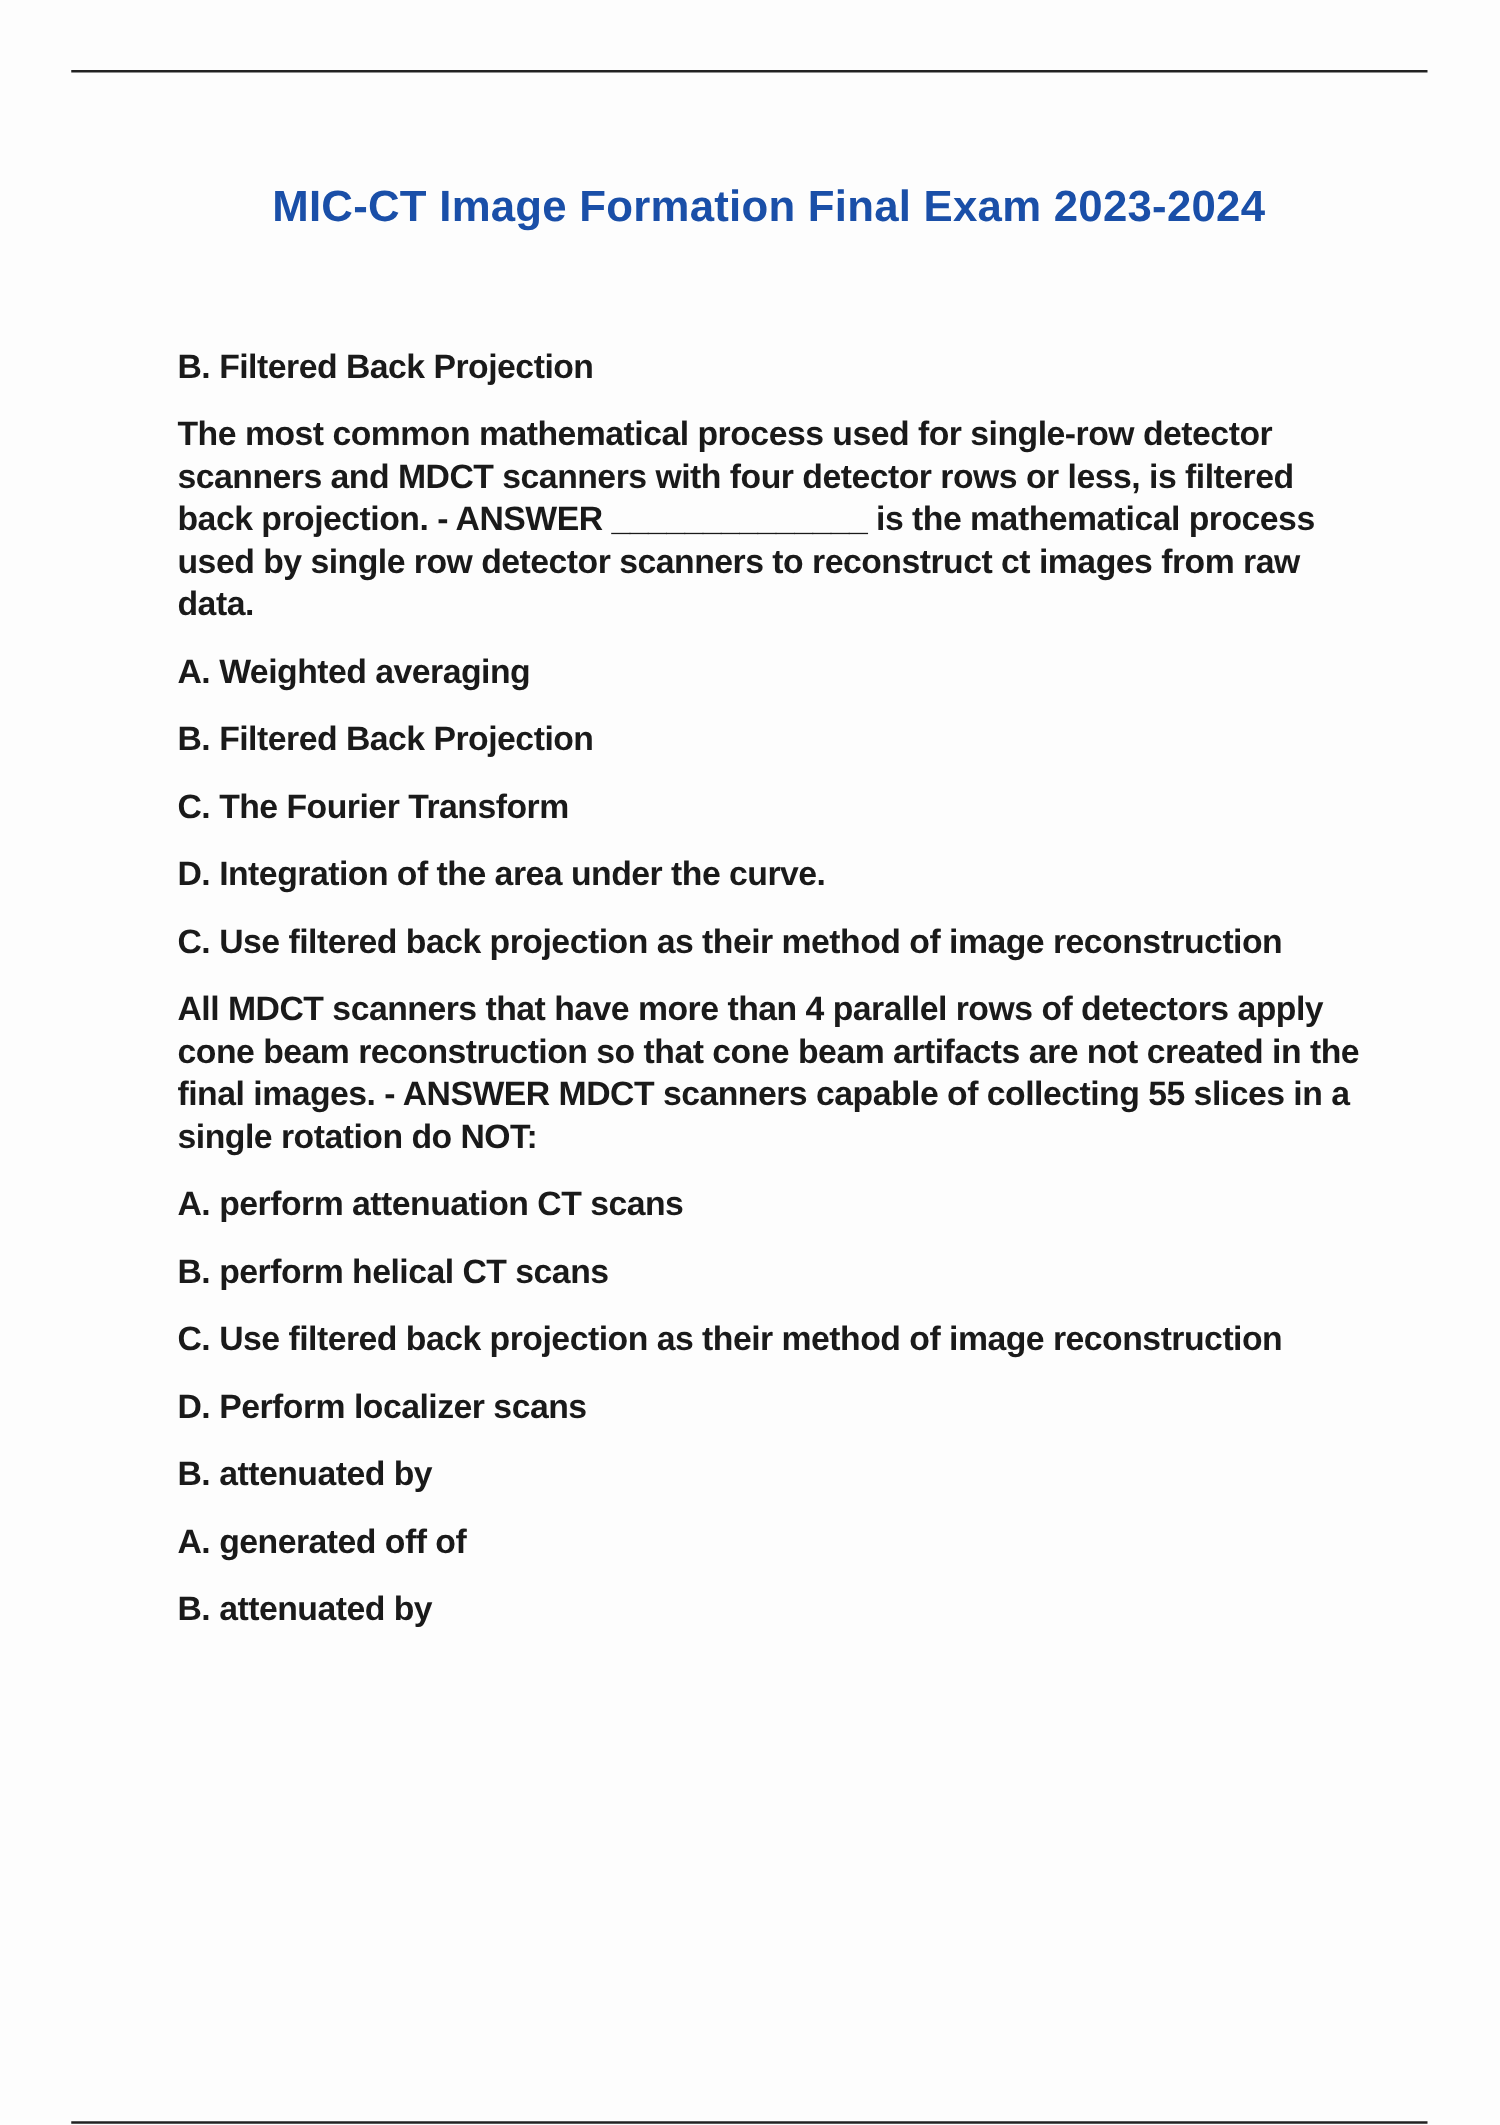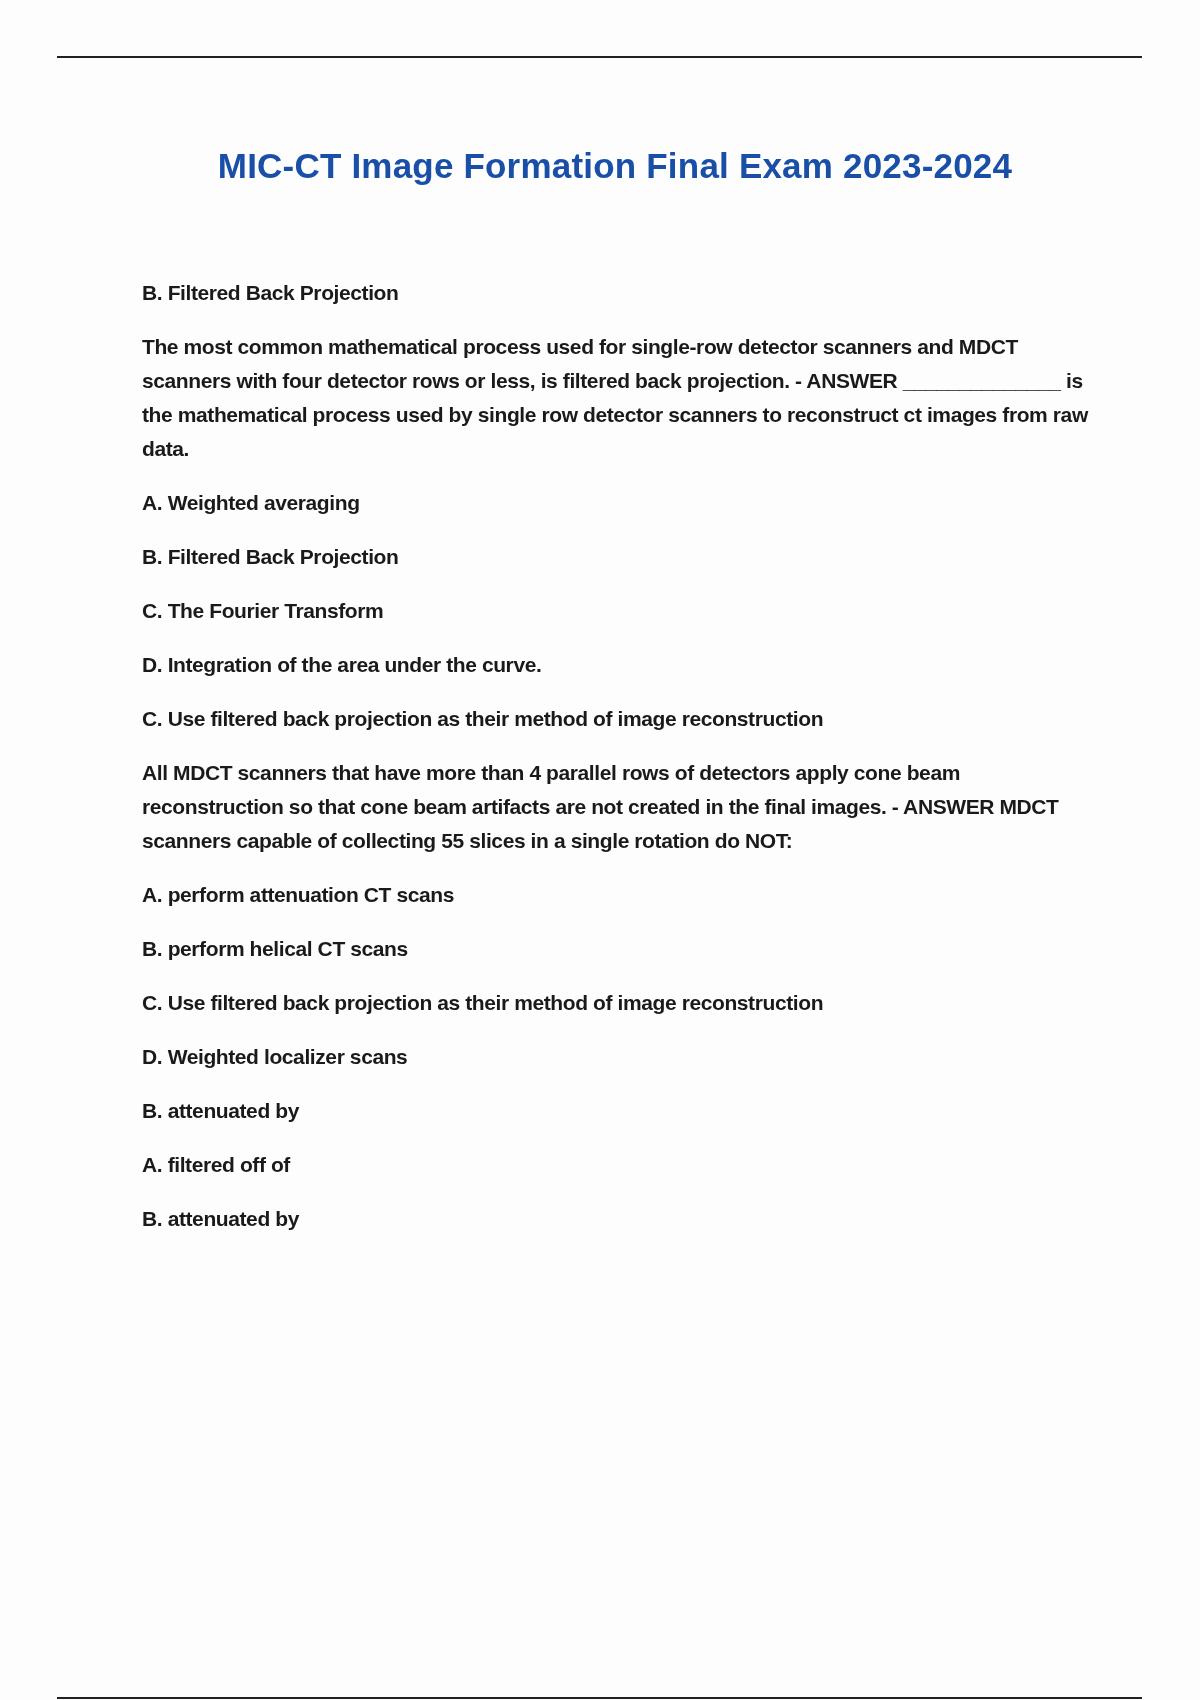--- a/index.html
+++ b/index.html
@@ -12,21 +12,21 @@
   .rule.top { top: 56px; }
   .rule.bottom { top: 1698px; width: 1085px; left: 57px; }
   .title {
     position: absolute; top: 146px; left: 0; width: 1230px; text-align: center;
     font-family: "Liberation Sans", sans-serif; font-weight: 700; font-size: 35px;
     color: #1a4fa8; letter-spacing: 0.2px;
   }
   .content { position: absolute; left: 142px; top: 276px; width: 950px; }
   .p {
     font-family: "Liberation Sans", "DejaVu Sans", sans-serif; font-weight: 700;
-    font-size: 21px; line-height: 34px; margin: 0 0 20px 0; color: #1a1a1a;
+    font-size: 27px; line-height: 34px; margin: 0 0 20px 0; color: #1a1a1a;
     letter-spacing: -0.4px;
   }
   .p.opt { margin-bottom: 20px; }
 </style>
 </head>
 <body>
 
 <div class="rule top"></div>
 
 <div class="title">MIC-CT Image Formation Final Exam 2023-2024</div>
@@ -36,19 +36,19 @@
   <p class="p">The most common mathematical process used for single-row detector scanners and MDCT scanners with four detector rows or less, is filtered back projection. - ANSWER ______________ is the mathematical process used by single row detector scanners to reconstruct ct images from raw data.</p>
   <p class="p opt">A. Weighted averaging</p>
   <p class="p opt">B. Filtered Back Projection</p>
   <p class="p opt">C. The Fourier Transform</p>
   <p class="p opt">D. Integration of the area under the curve.</p>
   <p class="p">C. Use filtered back projection as their method of image reconstruction</p>
   <p class="p">All MDCT scanners that have more than 4 parallel rows of detectors apply cone beam reconstruction so that cone beam artifacts are not created in the final images. - ANSWER MDCT scanners capable of collecting 55 slices in a single rotation do NOT:</p>
   <p class="p opt">A. perform attenuation CT scans</p>
   <p class="p opt">B. perform helical CT scans</p>
   <p class="p opt">C. Use filtered back projection as their method of image reconstruction</p>
-  <p class="p opt">D. Weighted localizer scans</p>
+  <p class="p opt">D. Perform localizer scans</p>
   <p class="p">B. attenuated by</p>
-  <p class="p opt">A. filtered off of</p>
+  <p class="p opt">A. generated off of</p>
   <p class="p opt">B. attenuated by</p>
 </div>
 
 <div class="rule bottom" style="top:1697px;"></div>
 
 </body></html>

